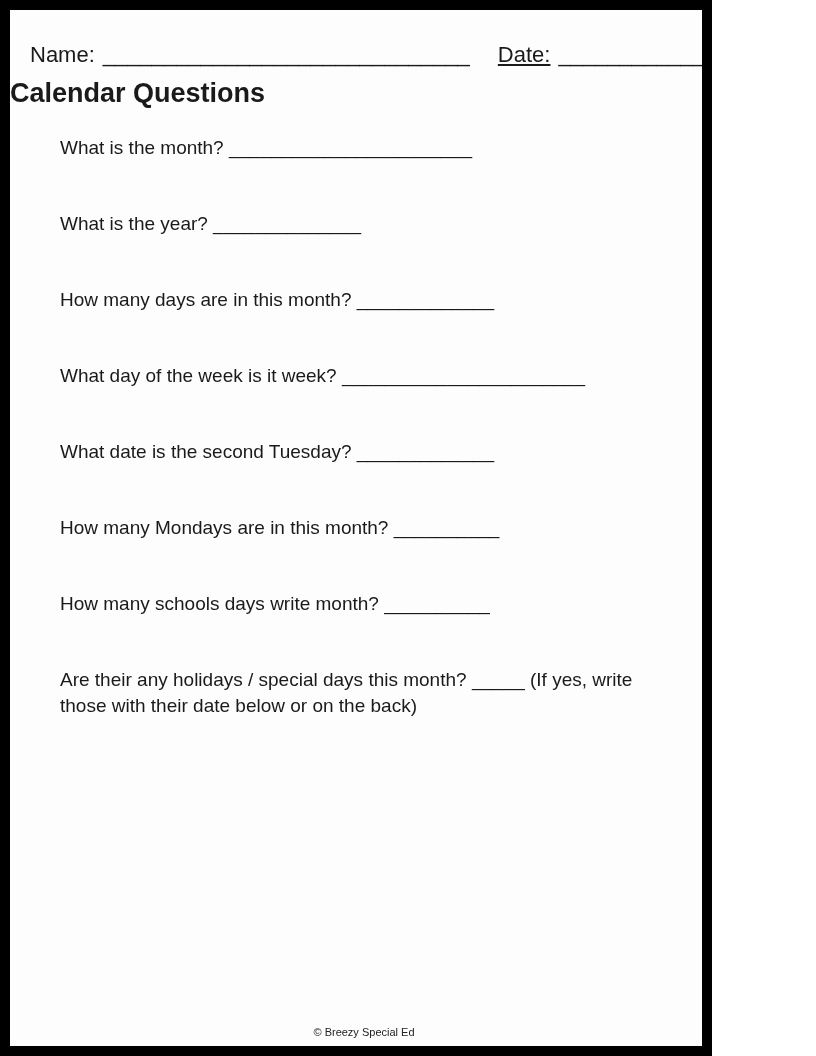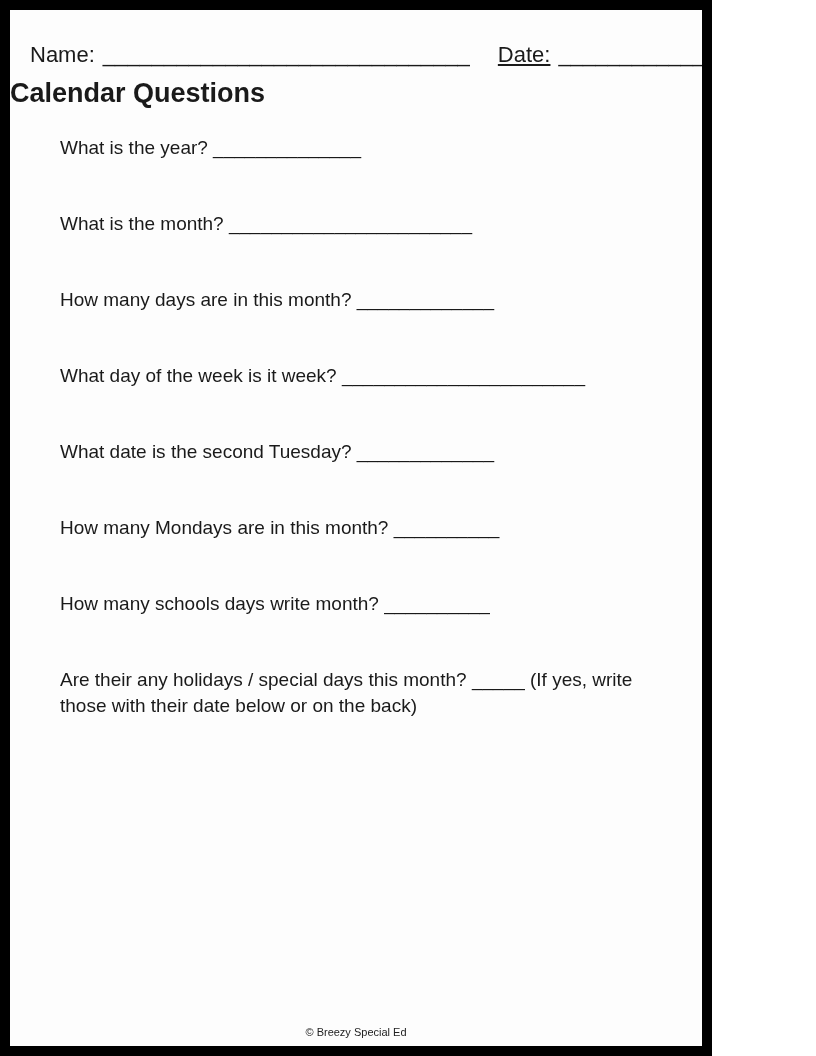--- a/index.html
+++ b/index.html
@@ -63,21 +63,21 @@
   }
   .question {
     font-size: 19px;
     line-height: 26px;
     margin-bottom: 50px;
     max-width: 672px;
   }
   .footer {
     position: absolute;
     bottom: 8px;
-    left: 0;
+    left: 8px;
     width: 100%;
     text-align: center;
     font-size: 11px;
     color: #222222;
   }
 </style>
 </head>
 <body>
 
 <div class="page">
@@ -86,22 +86,22 @@
     <div class="header-row">
       <span class="header-label">Name:</span>
       <span class="blank name-blank">______________________________</span>
       <span class="header-label date-label">Date:</span>
       <span class="blank date-blank">____________</span>
     </div>
 
     <div class="title">Calendar Questions</div>
 
     <div class="questions">
+      <div class="question">What is the month? _______________________</div>
       <div class="question">What is the year? ______________</div>
-      <div class="question">What is the month? _______________________</div>
       <div class="question">How many days are in this month? _____________</div>
       <div class="question">What day of the week is it week? _______________________</div>
       <div class="question">What date is the second Tuesday? _____________</div>
       <div class="question">How many Mondays are in this month? __________</div>
       <div class="question">How many schools days write month? __________</div>
       <div class="question">Are their any holidays / special days this month? _____ (If yes, write those with their date below or on the back)</div>
     </div>
 
     <div class="footer">© Breezy Special Ed</div>
 

